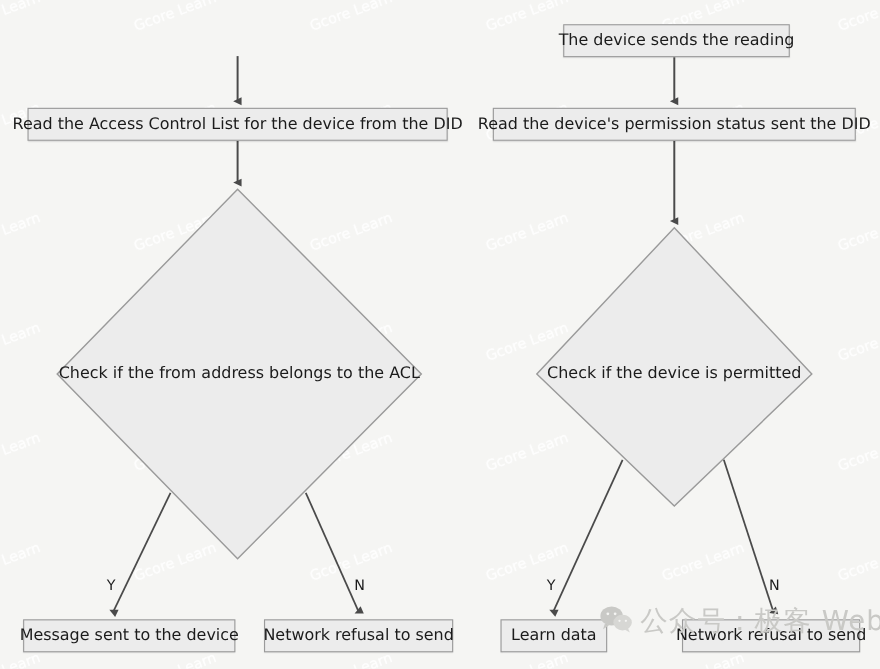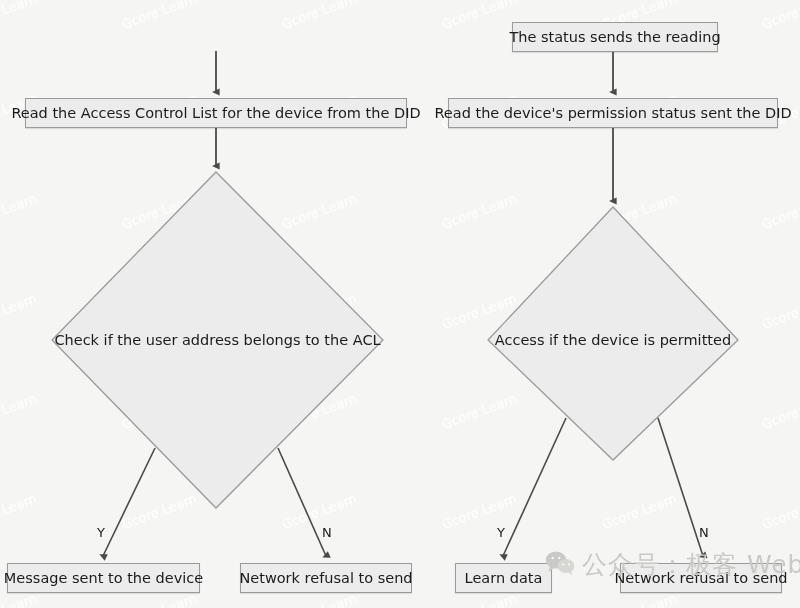--- a/index.html
+++ b/index.html
@@ -156,35 +156,35 @@
     <line x1="613" y1="51" x2="613" y2="92" stroke="#4a4a4a" stroke-width="1.8" marker-end="url(#arrowhead)"></line>
     <line x1="613" y1="127" x2="613" y2="201" stroke="#4a4a4a" stroke-width="1.8" marker-end="url(#arrowhead)"></line>
     <polygon points="613,207 738,340 613,460 488,340" fill="#ececec" stroke="#9a9a9a" stroke-width="1.3"></polygon>
     <line x1="566" y1="418" x2="503" y2="556" stroke="#4a4a4a" stroke-width="1.6" marker-end="url(#arrowhead)"></line>
     <line x1="658" y1="418" x2="703" y2="556" stroke="#4a4a4a" stroke-width="1.6" marker-end="url(#arrowhead)"></line>
   </svg>
 
 
   <div class="node-box" style="left:25px; top:98px; width:382px; height:30px;">Read the Access Control List for the device from the DID</div>
 
-  <div class="node-diamond-label" style="left:52px; top:333px; width:331px;">Check if the user address belongs to the ACL</div>
+  <div class="node-diamond-label" style="left:52px; top:333px; width:331px;">Check if the from address belongs to the ACL</div>
 
   <div class="edge-label" style="left:97px; top:526px;">Y</div>
 
   <div class="edge-label" style="left:322px; top:526px;">N</div>
 
-  <div class="node-box" style="left:7px; top:563px; width:193px; height:30px;">Message sent to the device</div>
+  <div class="node-box" style="left:21px; top:563px; width:193px; height:30px;">Message sent to the device</div>
 
   <div class="node-box" style="left:240px; top:563px; width:172px; height:30px;">Network refusal to send</div>
 
-  <div class="node-box" style="left:512px; top:22px; width:206px; height:30px;">The status sends the reading</div>
+  <div class="node-box" style="left:512px; top:22px; width:206px; height:30px;">The device sends the reading</div>
 
   <div class="node-box" style="left:448px; top:98px; width:330px; height:30px;">Read the device's permission status sent the DID</div>
 
-  <div class="node-diamond-label" style="left:488px; top:333px; width:250px;">Access if the device is permitted</div>
+  <div class="node-diamond-label" style="left:488px; top:333px; width:250px;">Check if the device is permitted</div>
 
   <div class="edge-label" style="left:497px; top:526px;">Y</div>
 
   <div class="edge-label" style="left:699px; top:526px;">N</div>
 
   <div class="node-box" style="left:455px; top:563px; width:97px; height:30px;">Learn data</div>
 
   <div class="node-box" style="left:620px; top:563px; width:162px; height:30px;">Network refusal to send</div>
 
   <div id="wechat-watermark">

